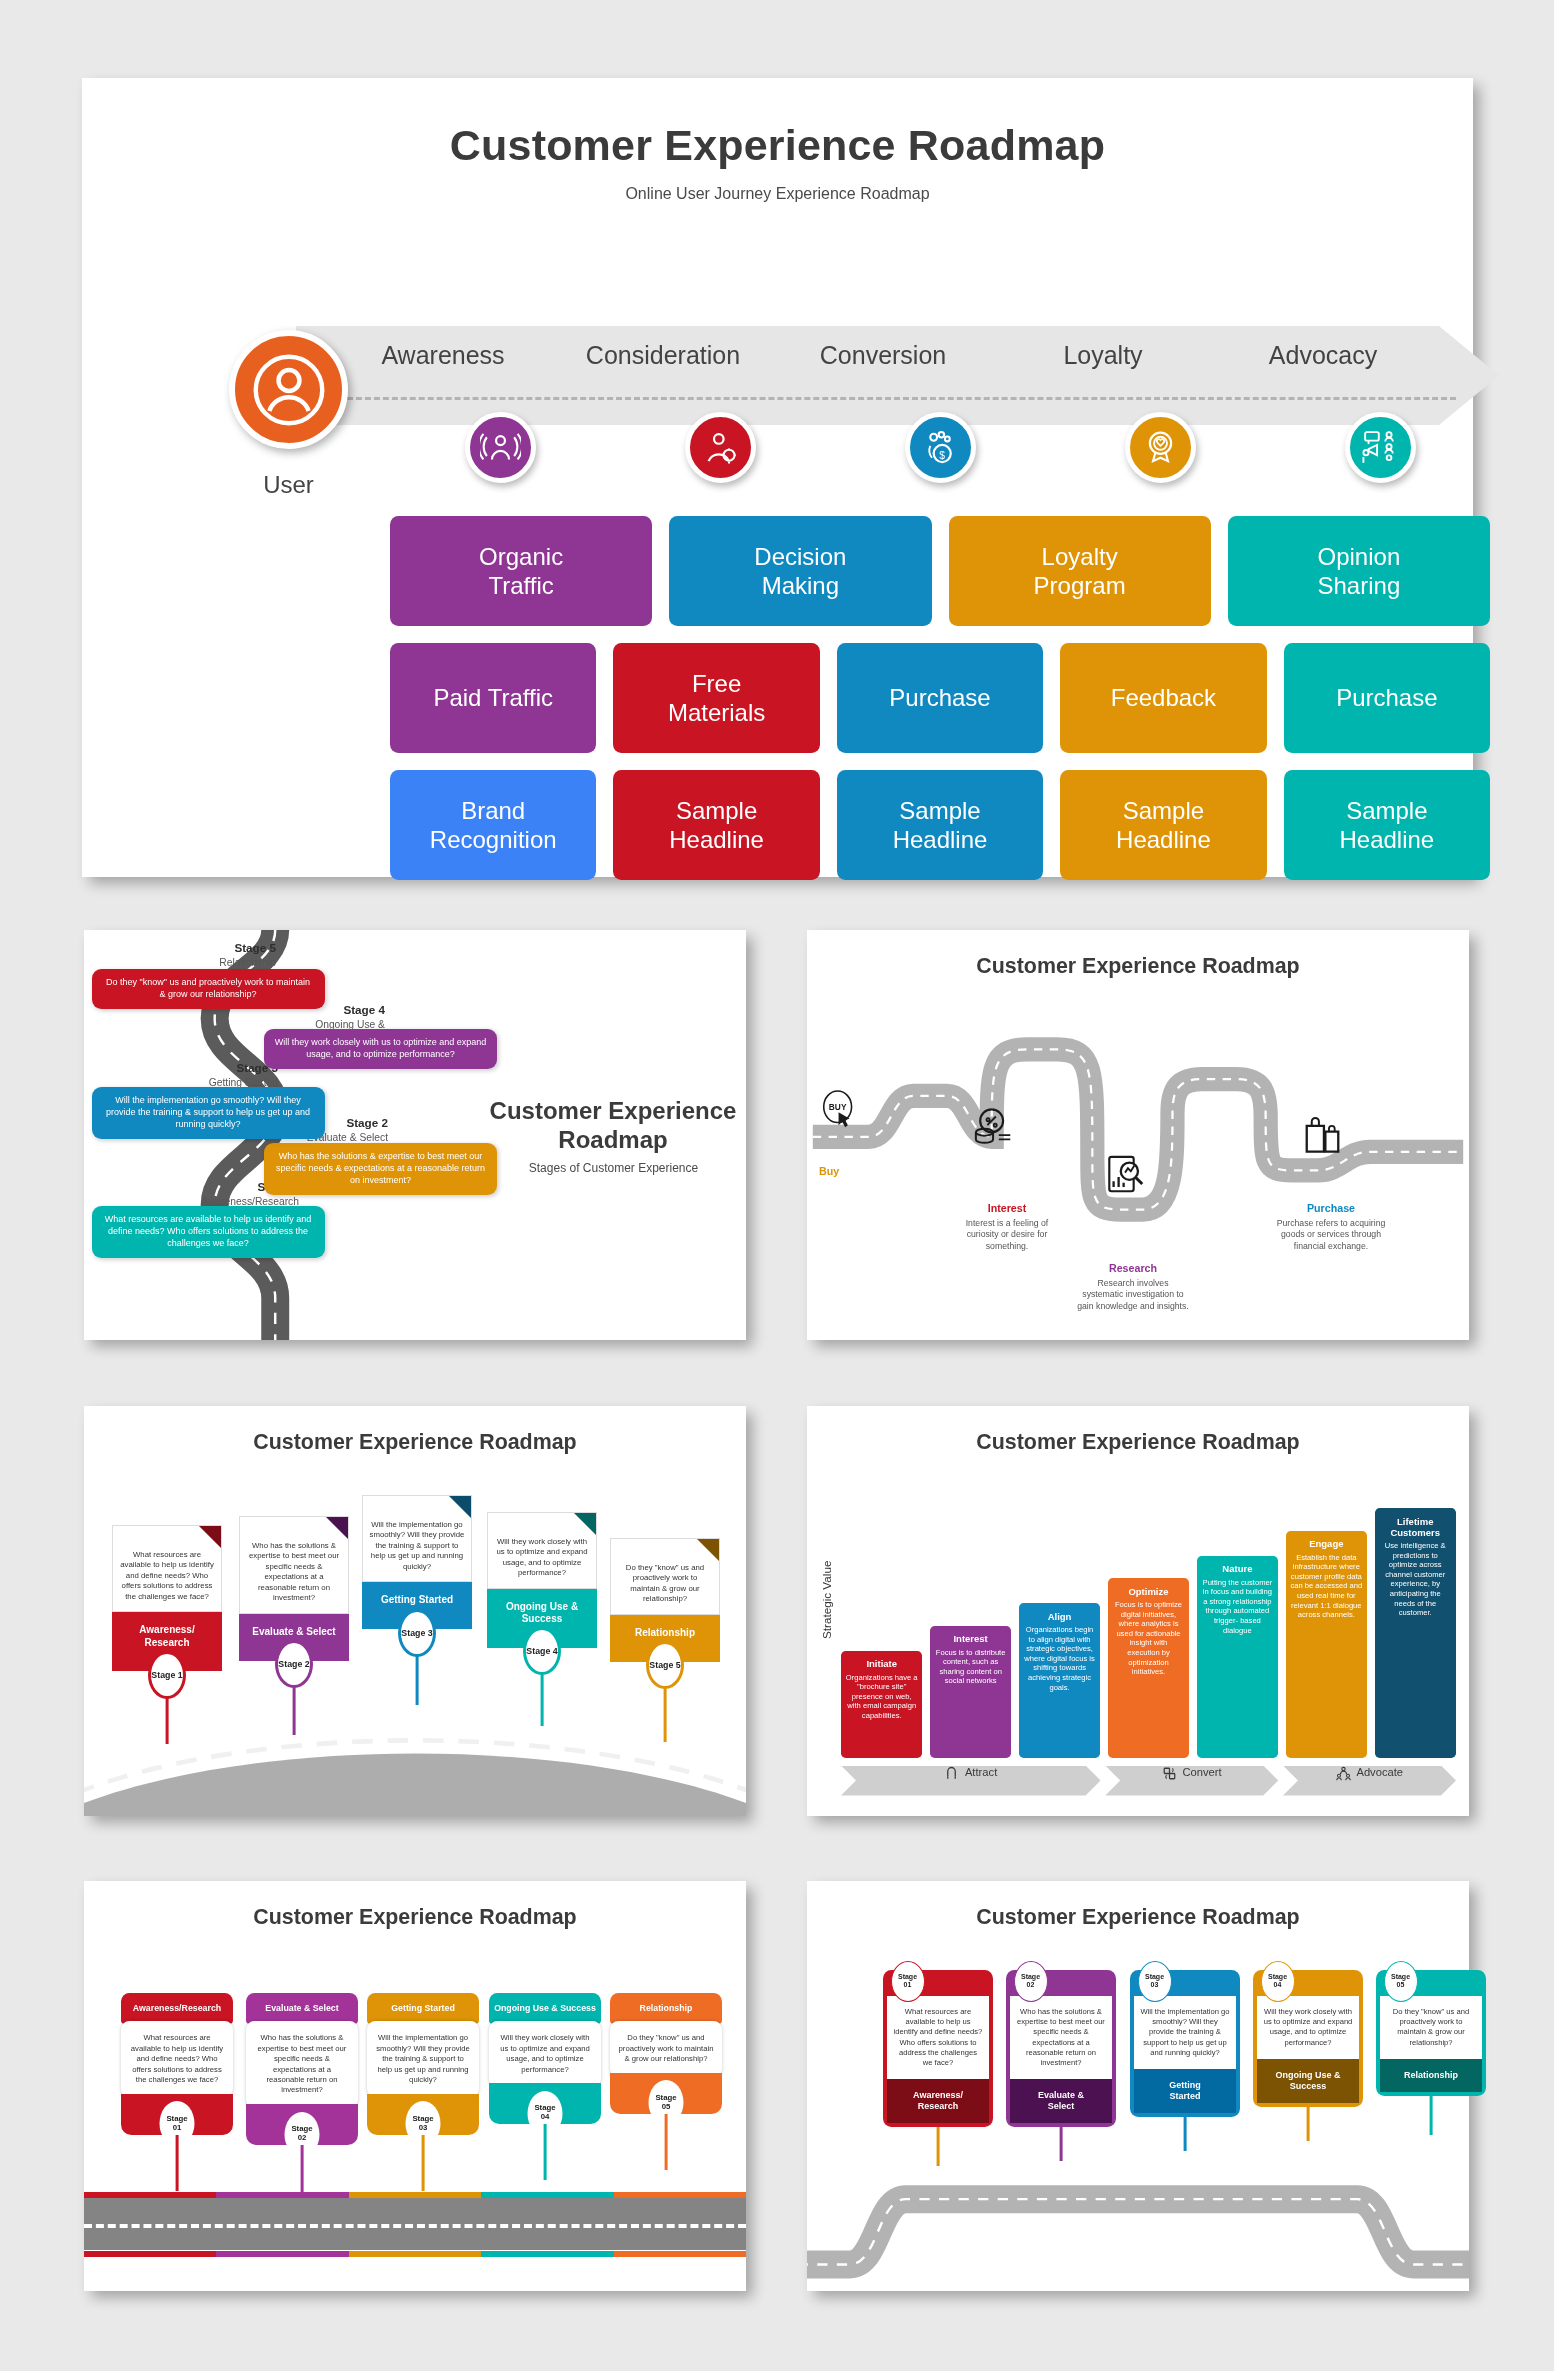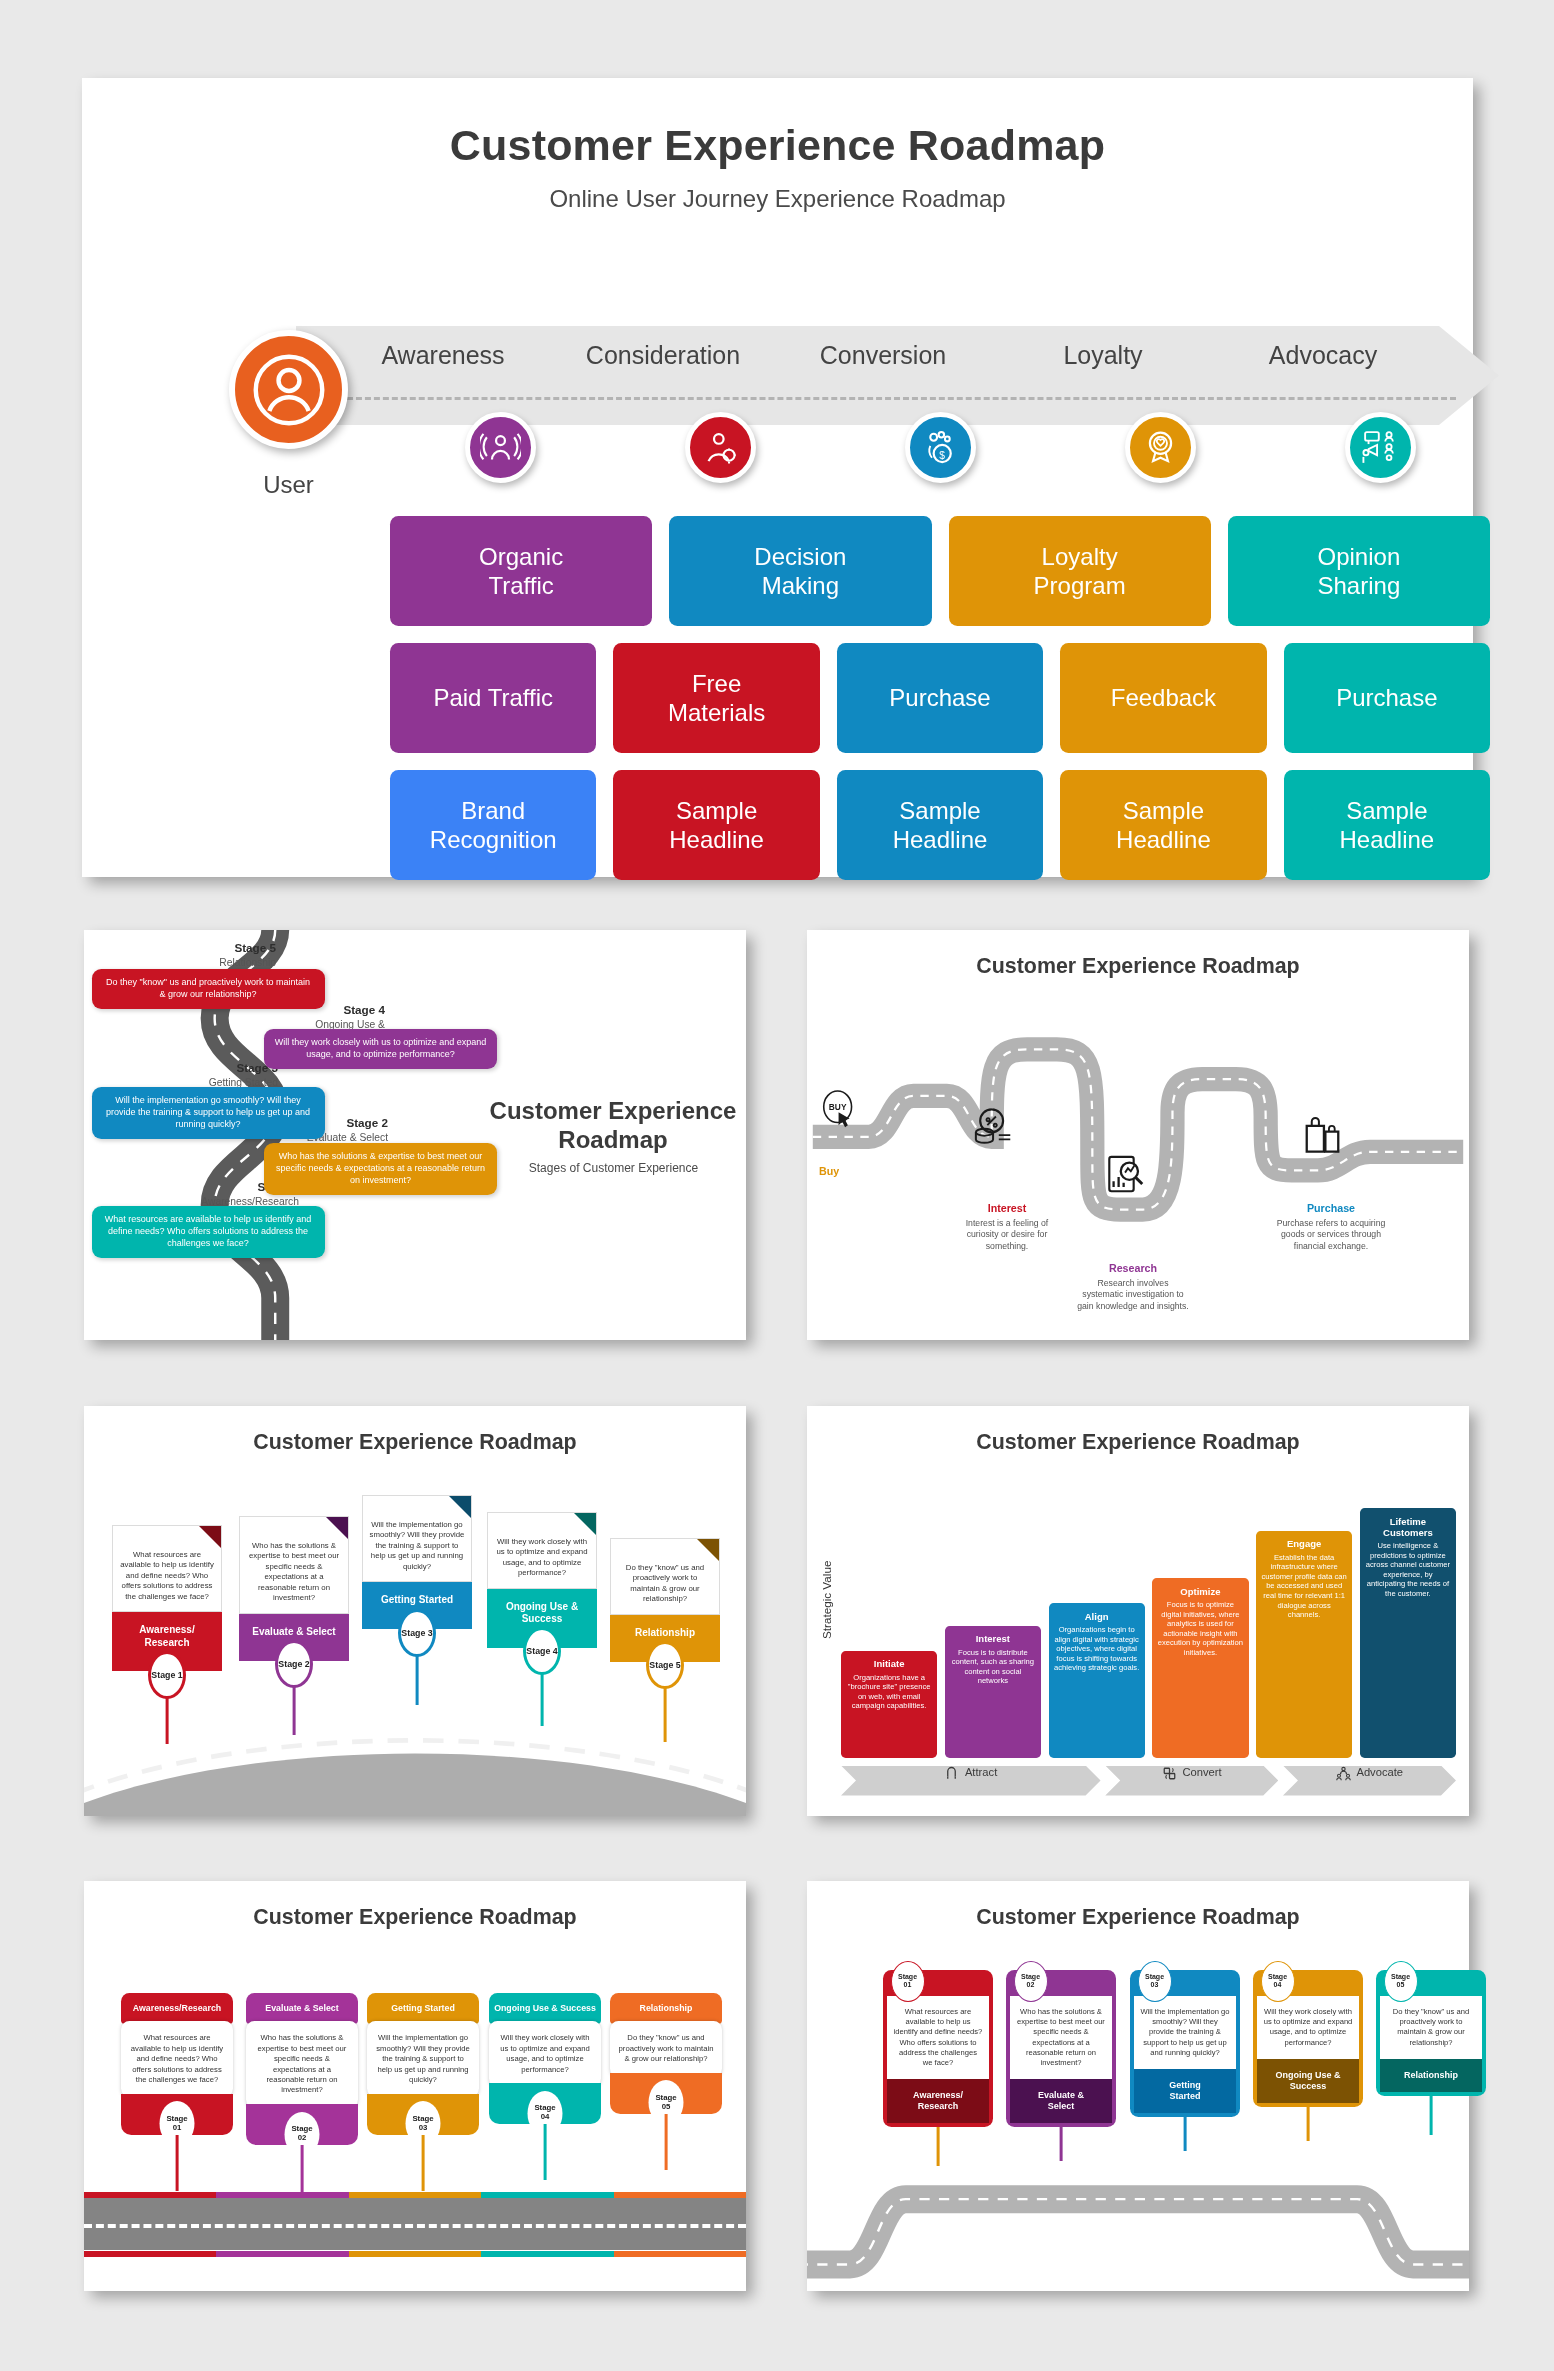--- a/index.html
+++ b/index.html
@@ -8,21 +8,21 @@
     background: #e9e9e9;
     font-family: "Liberation Sans", sans-serif;
     position: relative;
     overflow: hidden;
   }
   .slide { background:#fff; position:absolute; box-shadow: 6.5px 6.5px 13px rgba(0,0,0,.30); }
 
   
   #slide1 { left:82px; top:78px; width:1391px; height:799px; }
   .s1-title { text-align:center; font-size:43px; font-weight:bold; color:#3b3b3b; margin-top:43px; letter-spacing:0.2px;}
-  .s1-sub { text-align:center; font-size:24px; color:#4a4a4a; margin-top:15px;}
+  .s1-sub { text-align:center; font-size:16px; color:#4a4a4a; margin-top:15px;}
   .s1-band { position:absolute; left:214px; top:248px; width:1203px; height:99px; }
   .s1-band-bg { position:absolute; inset:0; background:#e6e6e6;
       clip-path: polygon(0 0, calc(100% - 60px) 0, 100% 50%, calc(100% - 60px) 100%, 0 100%); }
   .s1-band-names { position:absolute; left:37px; top:15px; width:1100px; display:flex; }
   .s1-band-names span { flex:1; text-align:center; font-size:25px; color:#434343; }
   .s1-dash { position:absolute; left:51px; top:71px; width:1109px; height:0;
       border-top:3.7px dashed #b3b3b3; }
 
   .s1-avatar { position:absolute; left:147px; top:252px; width:119px; height:119px; border-radius:50%;
       background:#e8601f; border:6.5px solid #fff; box-shadow:2.8px 3.7px 8.4px rgba(0,0,0,.30);
@@ -425,20 +425,24 @@
         <div class="bd">Focus is to distribute content, such as sharing content on social networks</div>
       </div>
       <div class="s5-bar" style="background: rgb(16, 137, 193); height: 62%;">
         <div class="bt">Align</div>
         <div class="bd">Organizations begin to align digital with strategic objectives, where digital focus is shifting towards achieving strategic goals.</div>
       </div>
       <div class="s5-bar" style="background: rgb(239, 108, 36); height: 72%;">
         <div class="bt">Optimize</div>
         <div class="bd">Focus is to optimize digital initiatives, where analytics is used for actionable insight with execution by optimization initiatives.</div>
       </div>
+      <div class="s5-bar" style="background: rgb(0, 181, 173); height: 81%;">
+        <div class="bt">Nature</div>
+        <div class="bd">Putting the customer in focus and building a strong relationship through automated trigger- based dialogue</div>
+      </div>
       <div class="s5-bar" style="background: rgb(223, 148, 7); height: 91%;">
         <div class="bt">Engage</div>
         <div class="bd">Establish the data infrastructure where customer profile data can be accessed and used real time for relevant 1:1 dialogue across channels.</div>
       </div>
       <div class="s5-bar" style="background: rgb(17, 80, 110); height: 100%;">
         <div class="bt">Lifetime Customers</div>
         <div class="bd">Use intelligence &amp; predictions to optimize across channel customer experience, by anticipating the needs of the customer.</div>
       </div>
     </div>
   <div class="s5-phases" id="s5ph">

